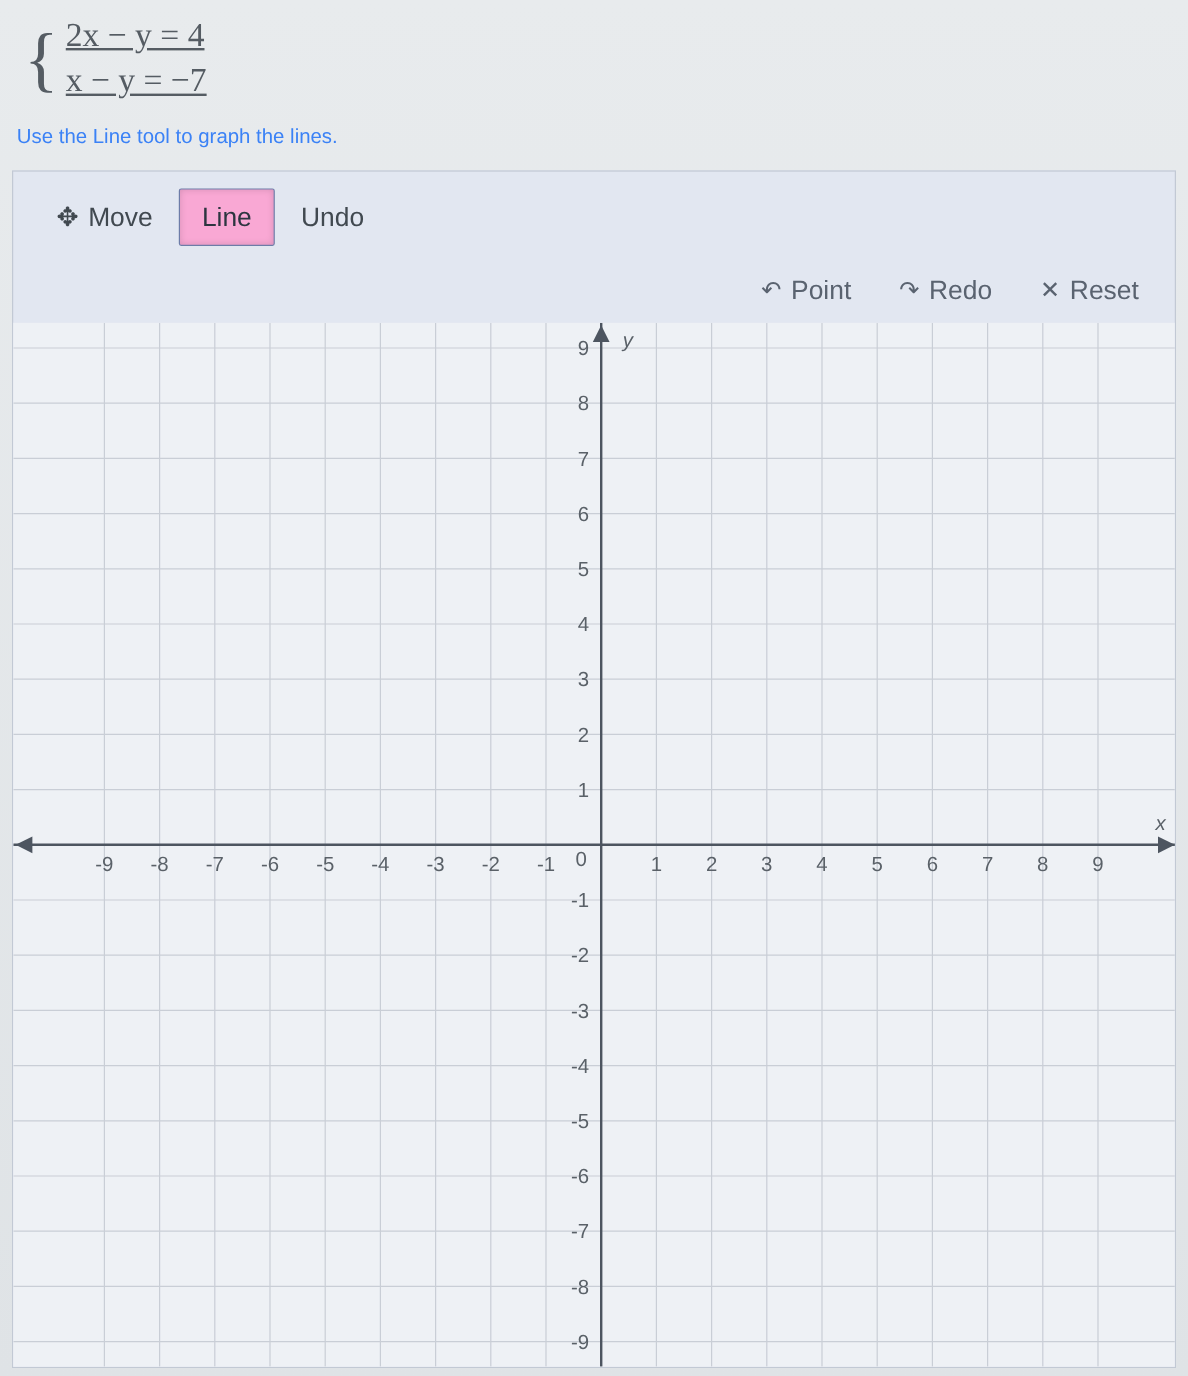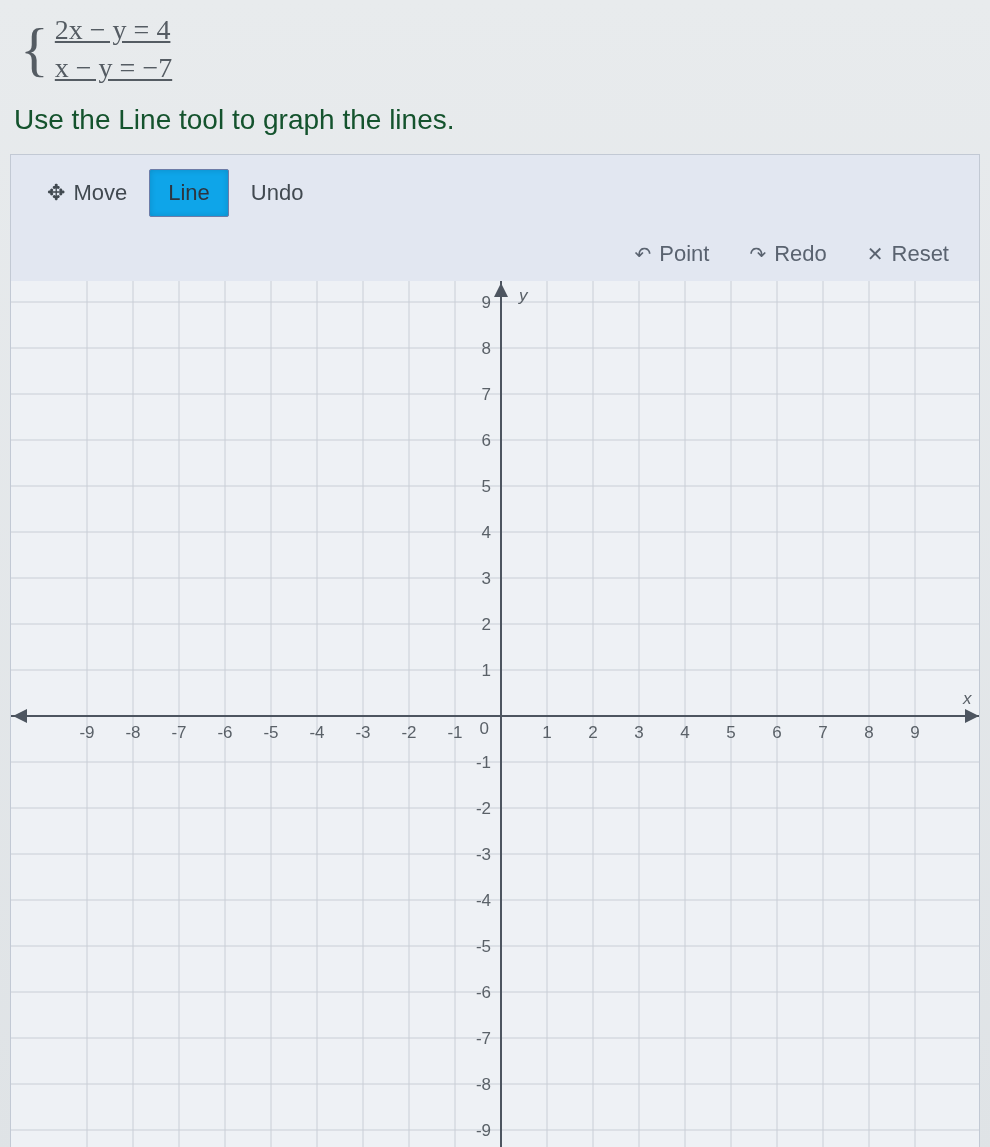--- a/index.html
+++ b/index.html
@@ -20,22 +20,22 @@
       display: flex;
       align-items: center;
     }
     .brace {
       font-size: 60px;
       margin-right: 6px;
       font-weight: 100;
     }
     .eq-lines div { margin: 2px 0; text-decoration: underline; }
     .instruction {
-      font-size: 28px;
-      color: #14532d;
+      font-size: 17px;
+      color: #3b82f6;
       margin-bottom: 18px;
       margin-left: 4px;
     }
     .graph-panel {
       background: #e2e7f1;
       border: 1px solid #c2c9d4;
     }
     .toolbar {
       display: flex;
       align-items: center;
@@ -46,21 +46,21 @@
       display: flex;
       align-items: center;
       gap: 8px;
       padding: 10px 18px;
       font-size: 22px;
       color: #414950;
       cursor: pointer;
       border-radius: 2px;
     }
     .tool-btn.selected {
-      background: #0ea5e9;
+      background: #f9a8d4;
       border: 1px solid #6d7ca8;
       box-shadow: inset 0 0 6px rgba(0,0,0,0.15);
       color: #2d3540;
     }
     .move-icon-glyph {
       font-size: 22px;
       display:inline-block;
       line-height:1;
     }
     .point-icon-glyph {

